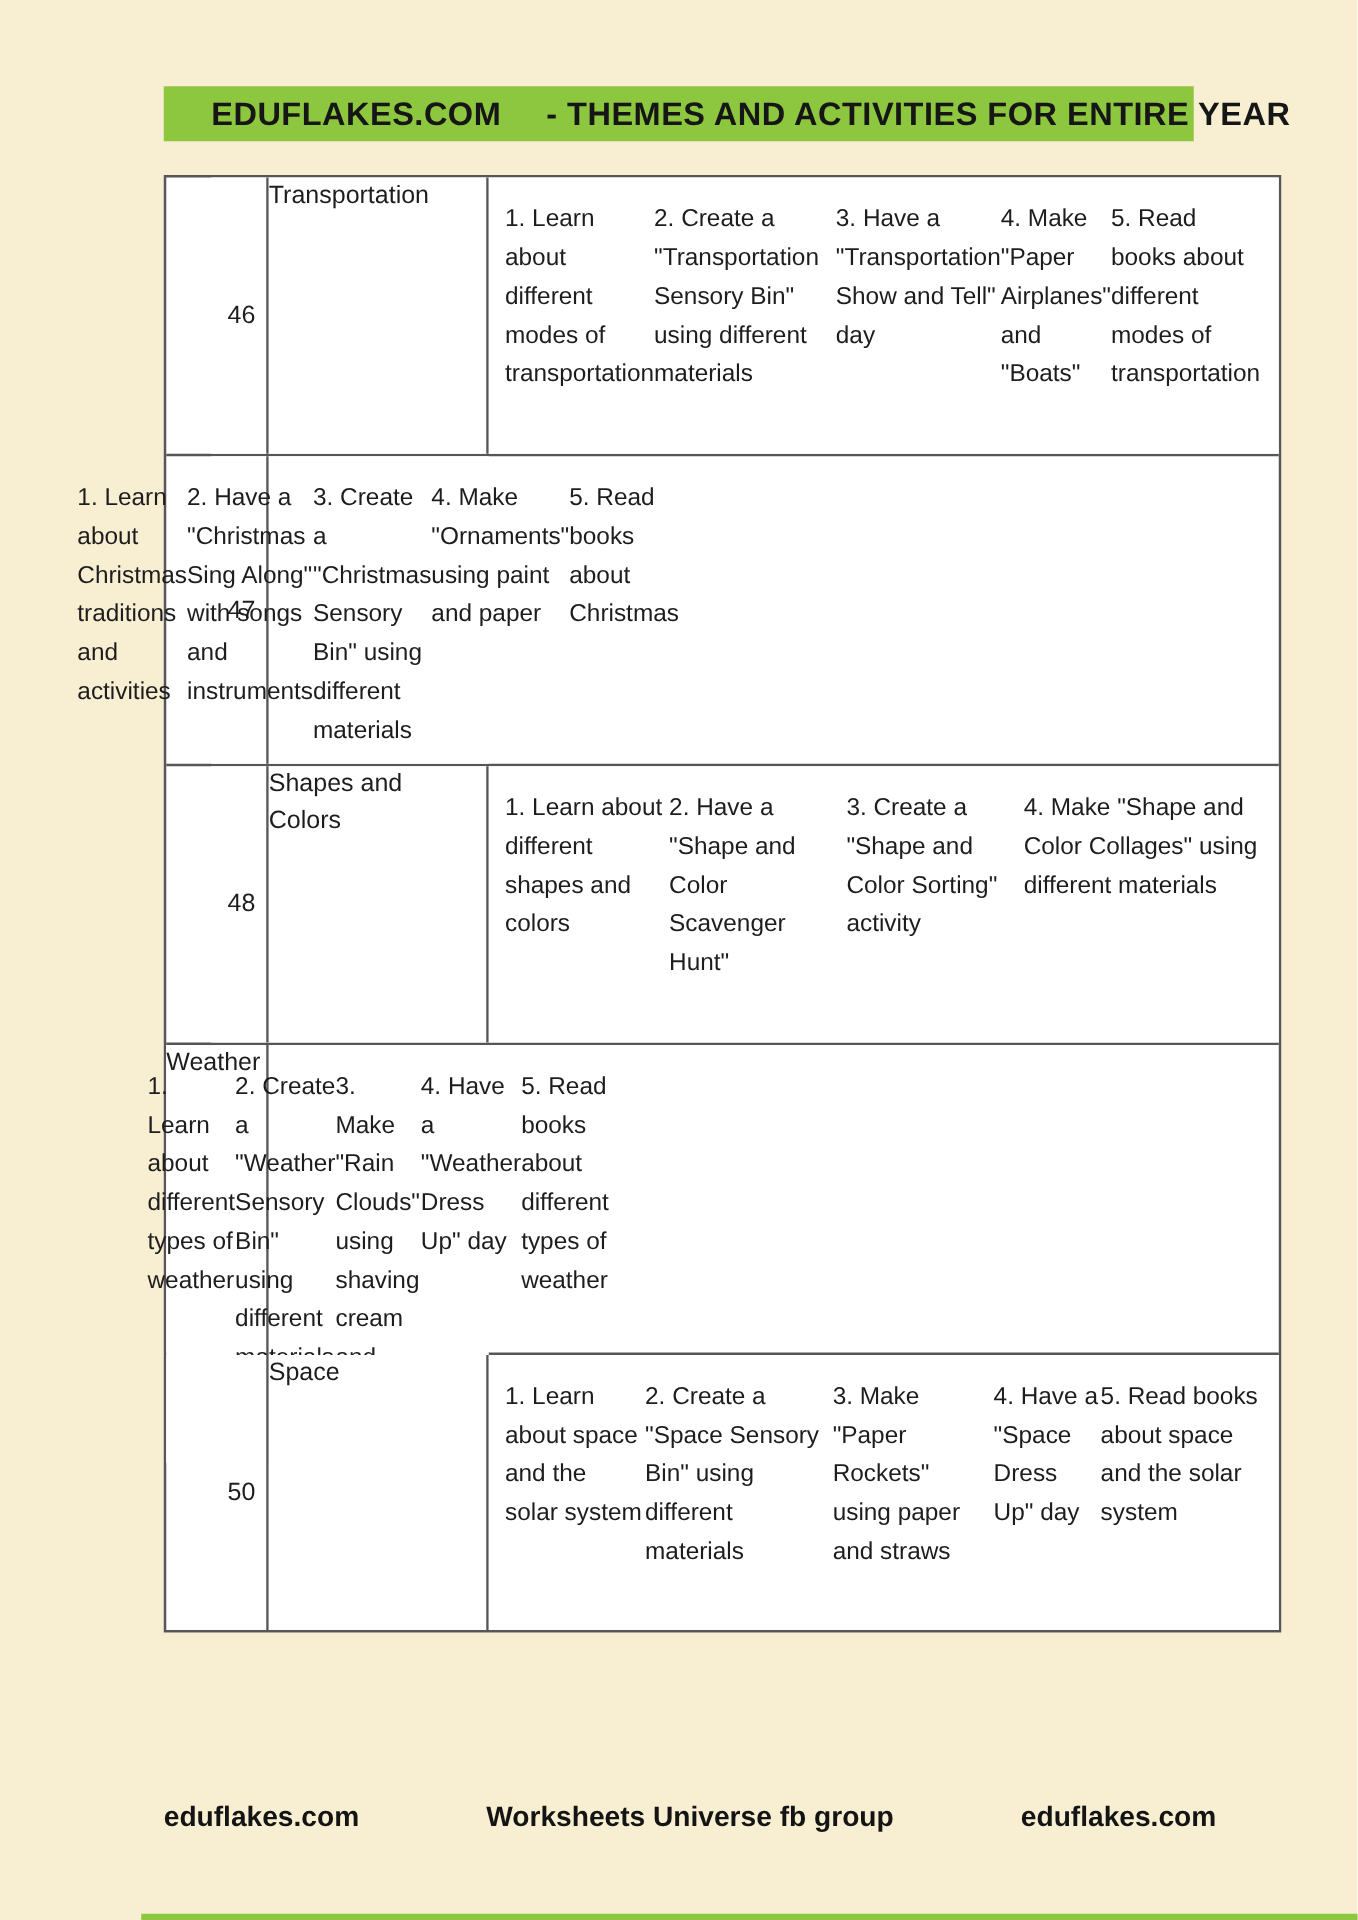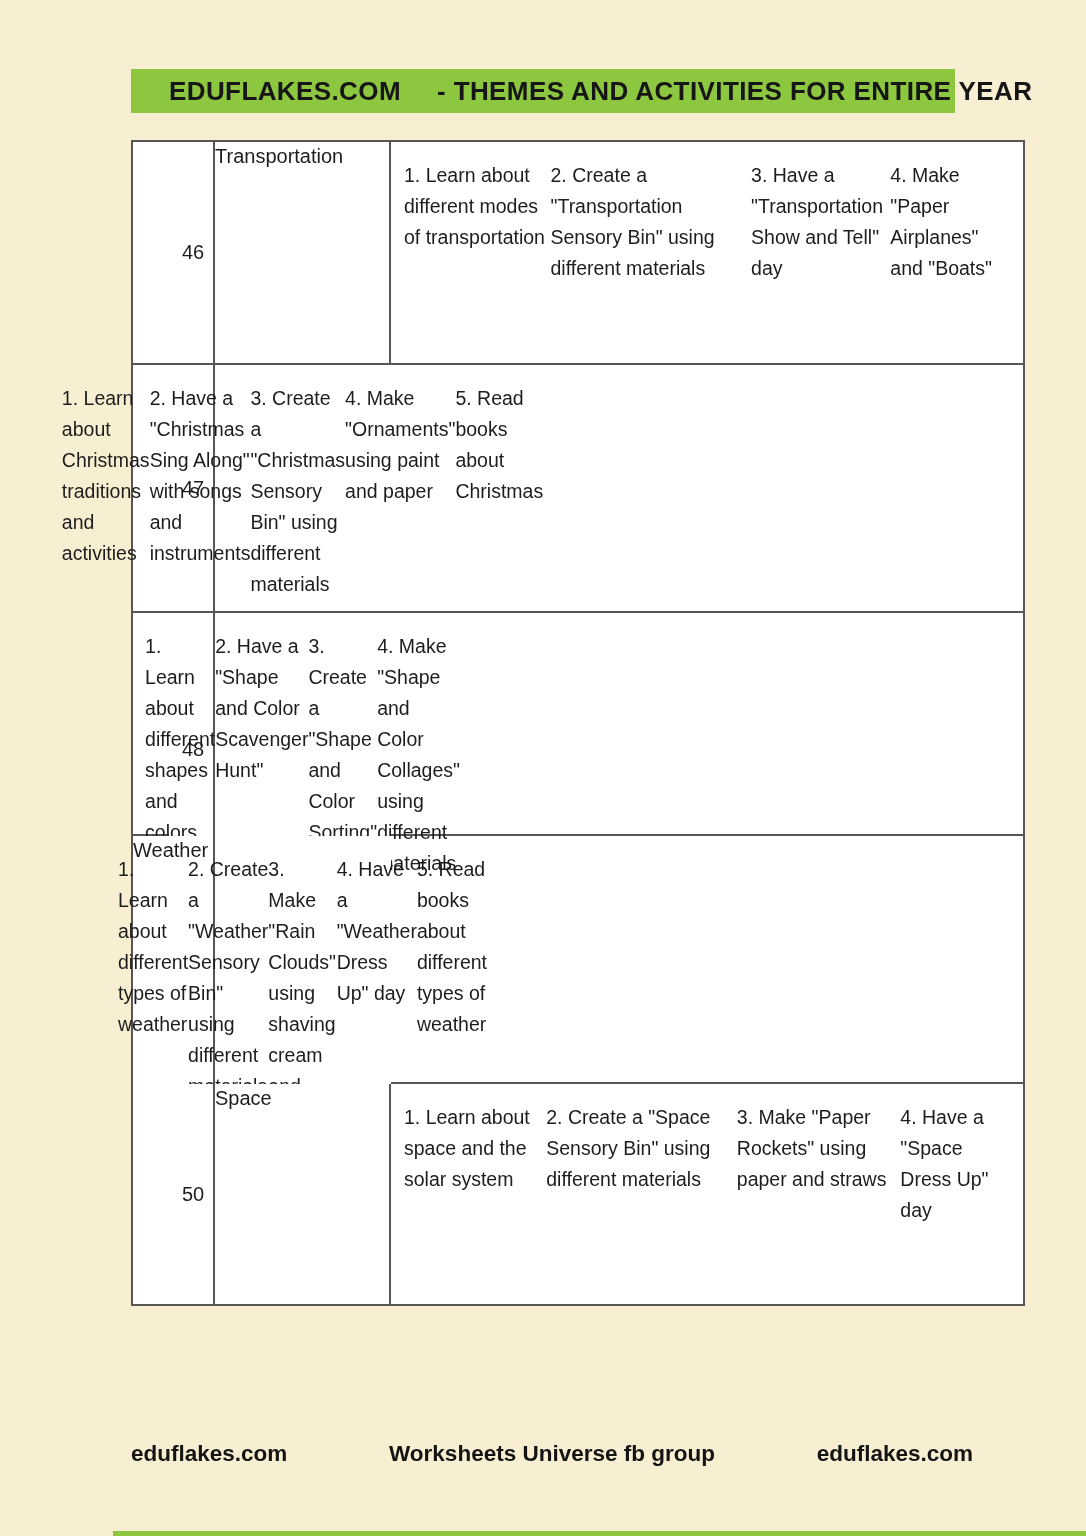--- a/index.html
+++ b/index.html
@@ -96,39 +96,43 @@
       <span>46</span>
     </div>
     <div class="cell cell-theme">
       <span>Transportation</span>
     </div>
     <div class="cell cell-activities">
       <div>1. Learn about different modes of transportation</div>
       <div>2. Create a "Transportation Sensory Bin" using different materials</div>
       <div>3. Have a "Transportation Show and Tell" day</div>
       <div>4. Make "Paper Airplanes" and "Boats"</div>
+      <div>5. Read books about different modes of transportation</div>
     </div>
   </div>
 
   <div class="t-row h250">
     <div class="cell cell-number">
       <span>47</span>
     </div>
     <div class="cell cell-activities">
       <div>1. Learn about Christmas traditions and activities</div>
       <div>2. Have a "Christmas Sing Along" with songs and instruments</div>
       <div>3. Create a "Christmas Sensory Bin" using different materials</div>
       <div>4. Make "Ornaments" using paint and paper</div>
       <div>5. Read books about Christmas</div>
     </div>
   </div>
 
   <div class="t-row h225">
     <div class="cell cell-number">
       <span>48</span>
+    </div>
+    <div class="cell cell-theme">
+      <span>Shapes and Colors</span>
     </div>
     <div class="cell cell-activities">
       <div>1. Learn about different shapes and colors</div>
       <div>2. Have a "Shape and Color Scavenger Hunt"</div>
       <div>3. Create a "Shape and Color Sorting" activity</div>
       <div>4. Make "Shape and Color Collages" using different materials</div>
     </div>
   </div>
 
   <div class="t-row h250">
@@ -149,20 +153,21 @@
       <span>50</span>
     </div>
     <div class="cell cell-theme">
       <span>Space</span>
     </div>
     <div class="cell cell-activities">
       <div>1. Learn about space and the solar system</div>
       <div>2. Create a "Space Sensory Bin" using different materials</div>
       <div>3. Make "Paper Rockets" using paper and straws</div>
       <div>4. Have a "Space Dress Up" day</div>
+      <div>5. Read books about space and the solar system</div>
     </div>
   </div>
 
 </div>
 
 <div class="footer">
   <span>eduflakes.com</span>
   <span>Worksheets Universe fb group</span>
   <span>eduflakes.com</span>
 </div>

